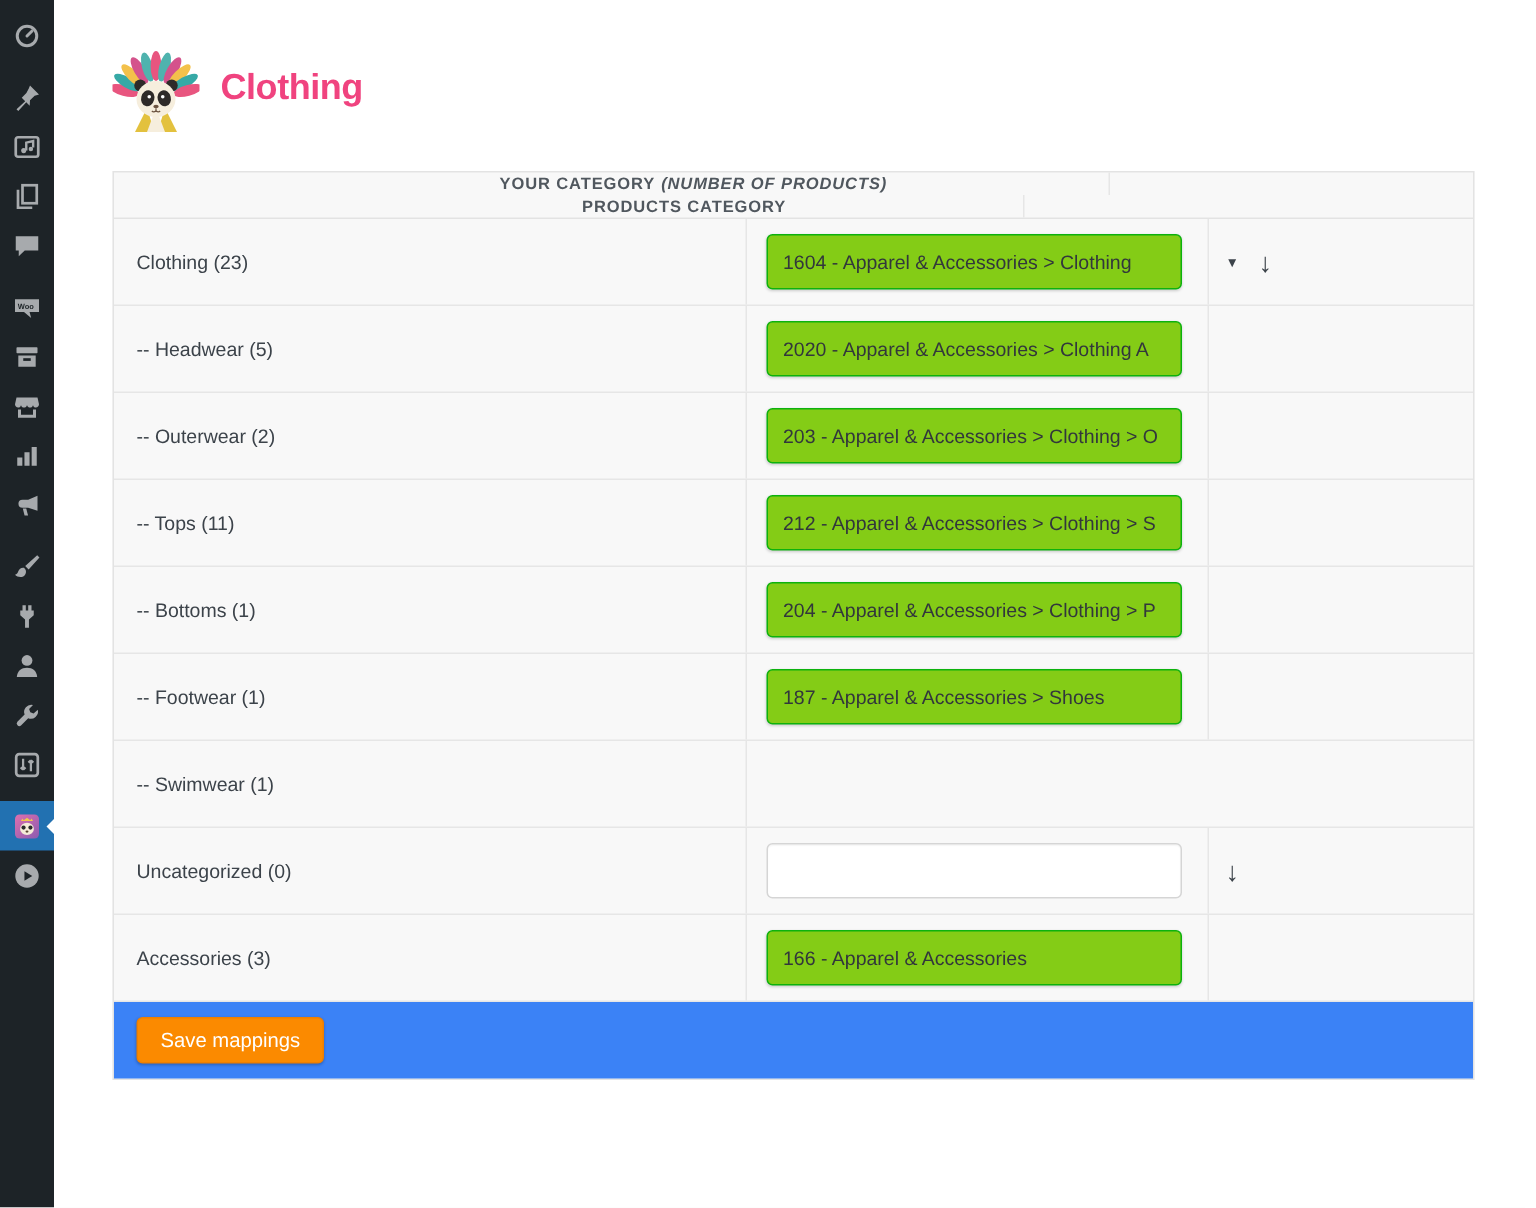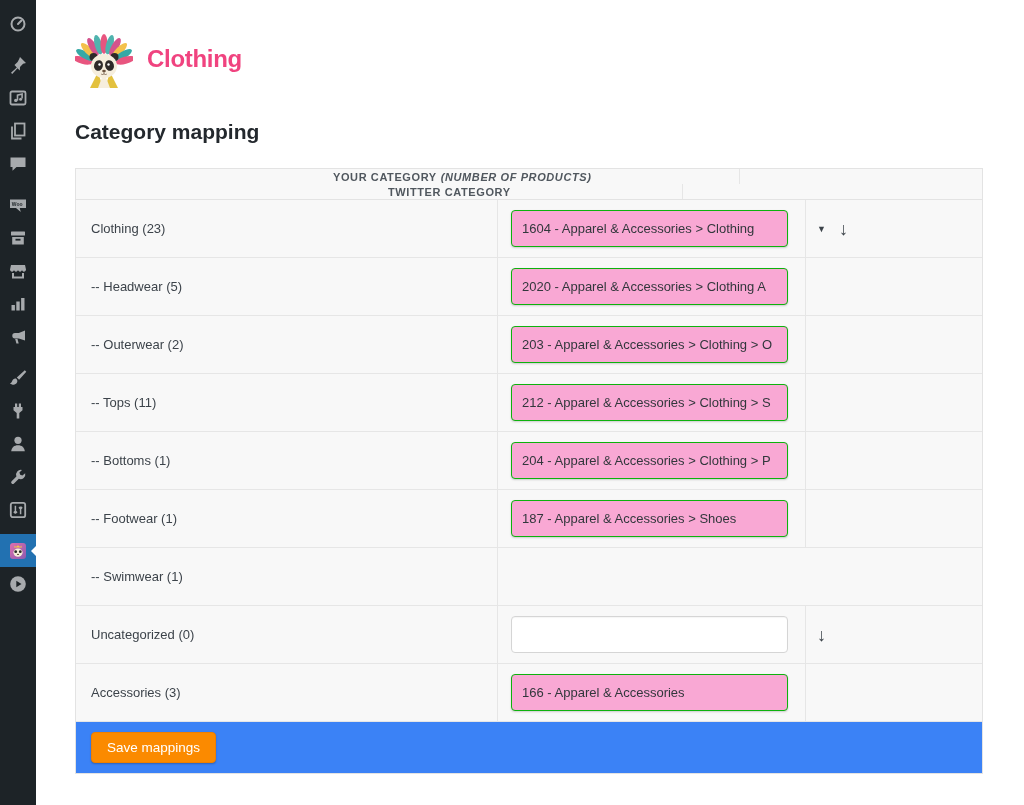--- a/index.html
+++ b/index.html
@@ -28,21 +28,21 @@
   .thead { display:flex; height:31px; align-items:center; border-bottom:1px solid #e3e3e3;
            font-size:11px; font-weight:bold; color:#50575e; letter-spacing:.6px;flex-direction:column; }
   .thead .note { font-style:italic; margin-left:4px; }
   .c1 { width:422px; padding-left:15px; border-right:1px solid #e6e6e6; height:100%; display:flex; align-items:center; }
   .c2 { width:308px; padding-left:13px; border-right:1px solid #e6e6e6; height:100%; display:flex; align-items:center; }
   .c3 { flex:1; padding-left:11px; height:100%; display:flex; align-items:center; gap:13px; }
   .trow { display:flex; height:58px; align-items:stretch; border-bottom:1px solid #e6e6e6;
           font-size:13px; color:#3c434a; background:#f8f8f8;justify-content:flex-end; }
   .map-input { width:277px; height:37px; border-radius:4px; font-size:13px; padding:0 10px;
                font-family:"Liberation Sans", sans-serif; outline:none; }
-  .map-input.mapped { background:#f9a8d4; border:1px solid #0db20d; color:#32373c;
+  .map-input.mapped { background:#84cc16; border:1px solid #0db20d; color:#32373c;
                       box-shadow:0 1px 2px rgba(0,0,0,.18); }
   .map-input.empty { background:#ffffff; border:1px solid #d5d5d5; color:#32373c;
                      box-shadow:inset 0 1px 1px rgba(0,0,0,.04); }
   .caret { font-size:9px; color:#3c434a; cursor:pointer; }
   .down-arrow { font-size:18px; font-weight:bold; color:#3c434a; cursor:pointer; line-height:1; }
   .tfoot { height:51px; display:flex; align-items:center; padding-left:15px; background:#3b82f6; }
   .save-btn { background:#fb8a00; border:1px solid #ef7f00; color:#fff; font-size:13.5px;
               font-family:"Liberation Sans", sans-serif; padding:0 15px; height:31px;
               border-radius:4px; cursor:pointer; box-shadow:0 1px 2px rgba(0,0,0,.25); }
 </style>
@@ -228,30 +228,29 @@
       <ellipse cx="23.5" cy="35.5" rx="4.4" ry="5.4" fill="#2e2a28" transform="rotate(14 23.5 35.5)"></ellipse>
       <ellipse cx="34.5" cy="35.5" rx="4.4" ry="5.4" fill="#2e2a28" transform="rotate(-14 34.5 35.5)"></ellipse>
       <circle cx="24.5" cy="34.5" r="1.2" fill="#ffffff"></circle>
       <circle cx="33.5" cy="34.5" r="1.2" fill="#ffffff"></circle>
       <ellipse cx="29" cy="41" rx="1.8" ry="1.2" fill="#6b5340"></ellipse>
       <path d="M29 42.2 v1.6 M29 43.8 c-1 .9 -2 .9 -2.8 .2 M29 43.8 c1 .9 2 .9 2.8 .2" stroke="#6b5340" stroke-width=".8" fill="none"></path>
     </svg>
     <span class="brand-name">Clothing</span>
   </div>
 
-  <h1 class="page-title">Category mapping</h1>
 
   <div class="map-table">
     <div class="thead">
       <div class="c1">
         <span>YOUR CATEGORY</span>
         <span class="note">(NUMBER OF PRODUCTS)</span>
       </div>
       <div class="c2">
-        <span>TWITTER CATEGORY</span>
+        <span>PRODUCTS CATEGORY</span>
       </div>
       <div class="c3"></div>
     </div>
 
     <div id="rows">
   <div class="trow">
     <div class="c1">
       <span class="cat-label">Clothing (23)</span>
     </div>
     <div class="c2">

